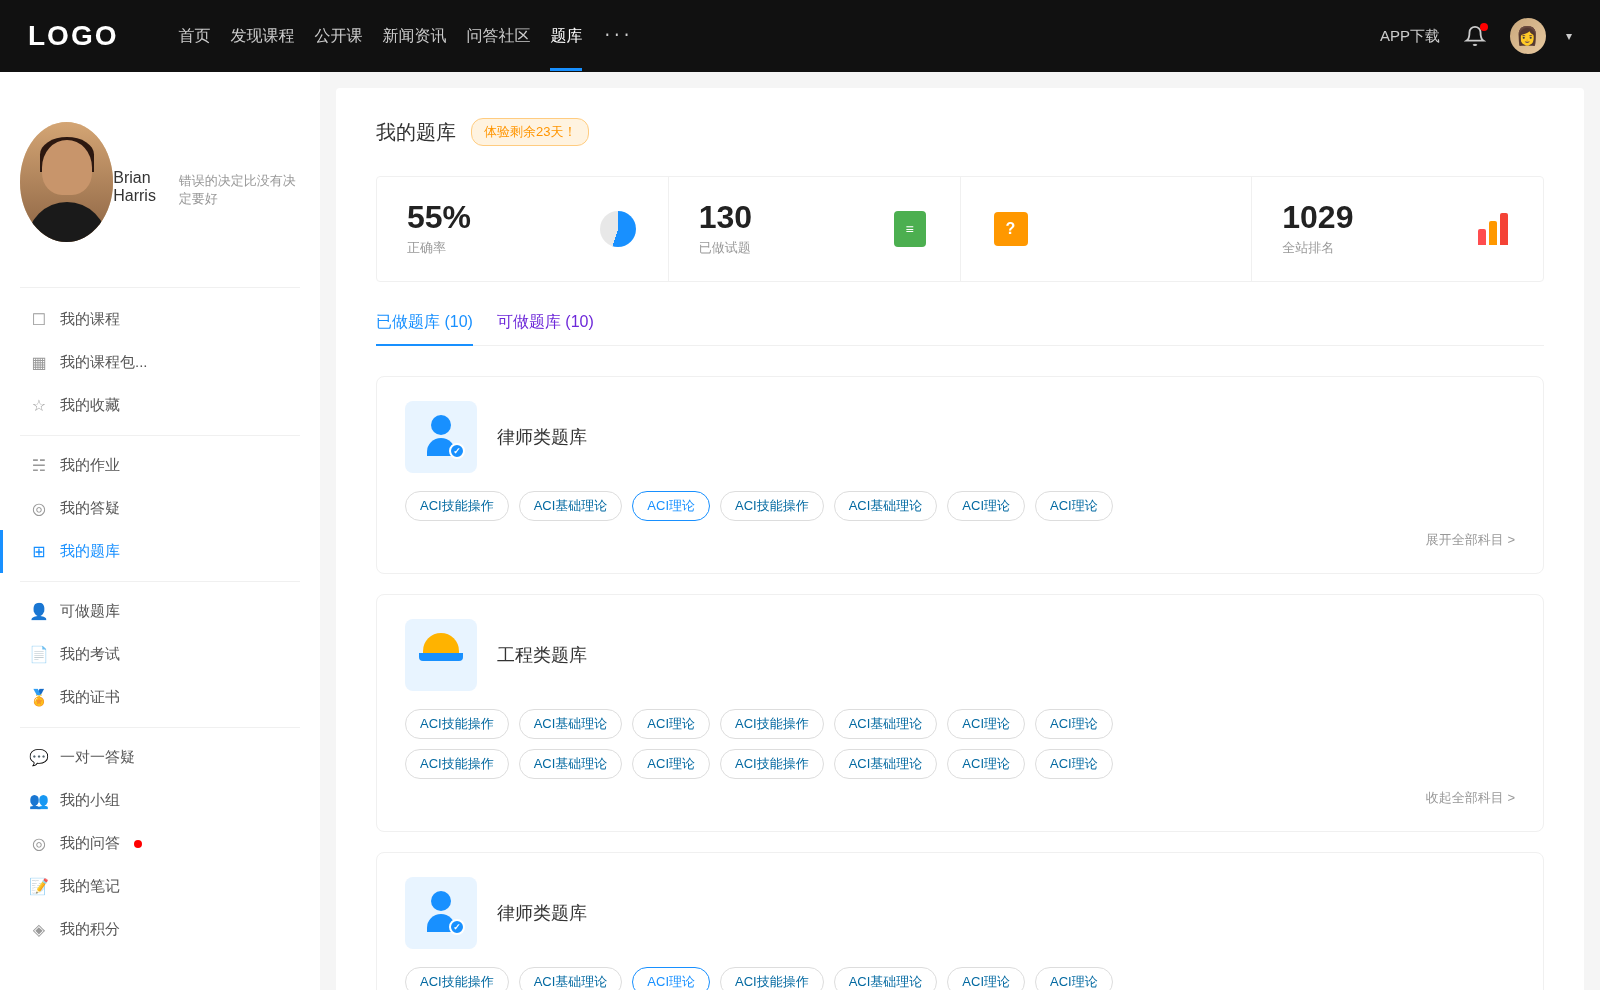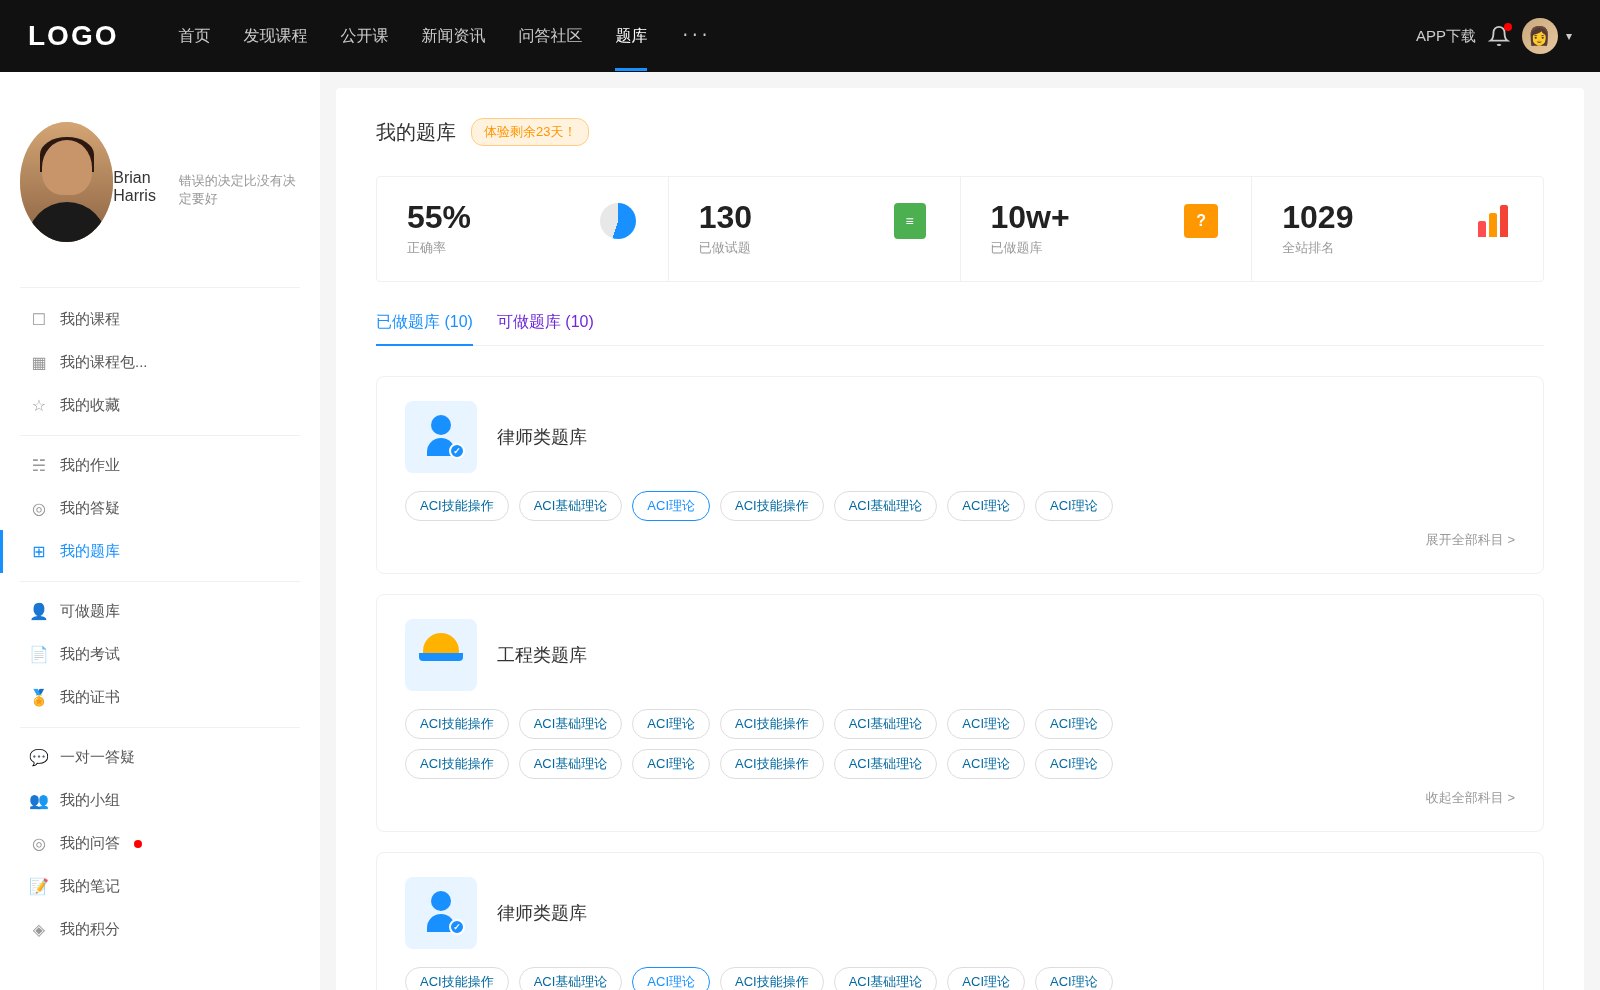--- a/index.html
+++ b/index.html
@@ -16,21 +16,21 @@
     }
     .nav-logo {
       color: white;
       font-size: 28px;
       font-weight: bold;
       letter-spacing: 2px;
       margin-right: 60px;
     }
     .nav-links {
       display: flex;
-      gap: 33px;
+      gap: 20px;
       flex: 1;
       font-family: Liberation Mono, monospace;
     }
     .nav-link {
       color: #ccc;
       font-size: 16px;
       cursor: pointer;
       position: relative;
     }
     .nav-link.active {
@@ -40,21 +40,21 @@
       content: '';
       position: absolute;
       bottom: -24px;
       left: 0; right: 0;
       height: 3px;
       background: #1890ff;
     }
     .nav-right {
       display: flex;
       align-items: center;
-      gap: 8px;
+      gap: 20px;
     }
     .nav-app-download { color: #ccc; font-size: 15px; cursor: pointer; }
     .nav-bell {
       width: 30px; height: 30px;
       display: flex; align-items: center; justify-content: center;
       position: relative; cursor: pointer;
     }
     .nav-bell-dot {
       width: 8px; height: 8px;
       background: red; border-radius: 50%;
@@ -224,20 +224,21 @@
     .stats-row {
       display: flex;
       border: 1px solid #f0f0f0;
       border-radius: 4px;
       margin-bottom: 30px;
     }
     .stat-item {
       flex: 1;
       padding: 24px 30px;
       display: flex;
+      align-items: center;
       gap: 16px;
       border-right: 1px solid #f0f0f0;
     }
     .stat-item:last-child { border-right: none; }
     .stat-text { flex: 1; }
     .stat-value {
       font-size: 32px;
       font-weight: 600;
       color: #222;
       line-height: 1;
@@ -541,24 +542,20 @@
       <div class="stat-item">
         <div class="stat-text">
           <div class="stat-value">130</div>
           <div class="stat-label">已做试题</div>
         </div>
         <div class="stat-icon">
           <div class="doc-icon"></div>
         </div>
       </div>
       <div class="stat-item">
-        <div class="stat-text">
-          <div class="stat-value">10w+</div>
-          <div class="stat-label">已做题库</div>
-        </div>
         <div class="stat-icon">
           <div class="question-icon">?</div>
         </div>
       </div>
       <div class="stat-item">
         <div class="stat-text">
           <div class="stat-value">1029</div>
           <div class="stat-label">全站排名</div>
         </div>
         <div class="stat-icon">

